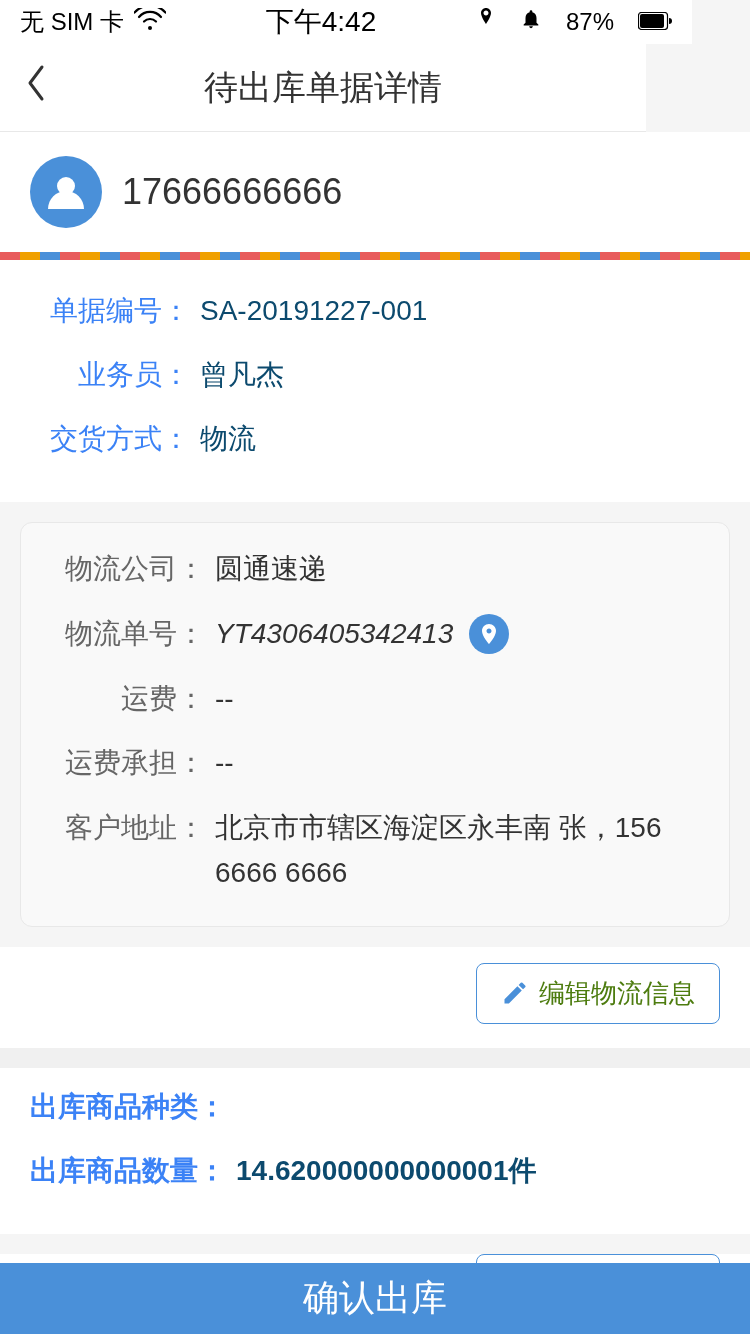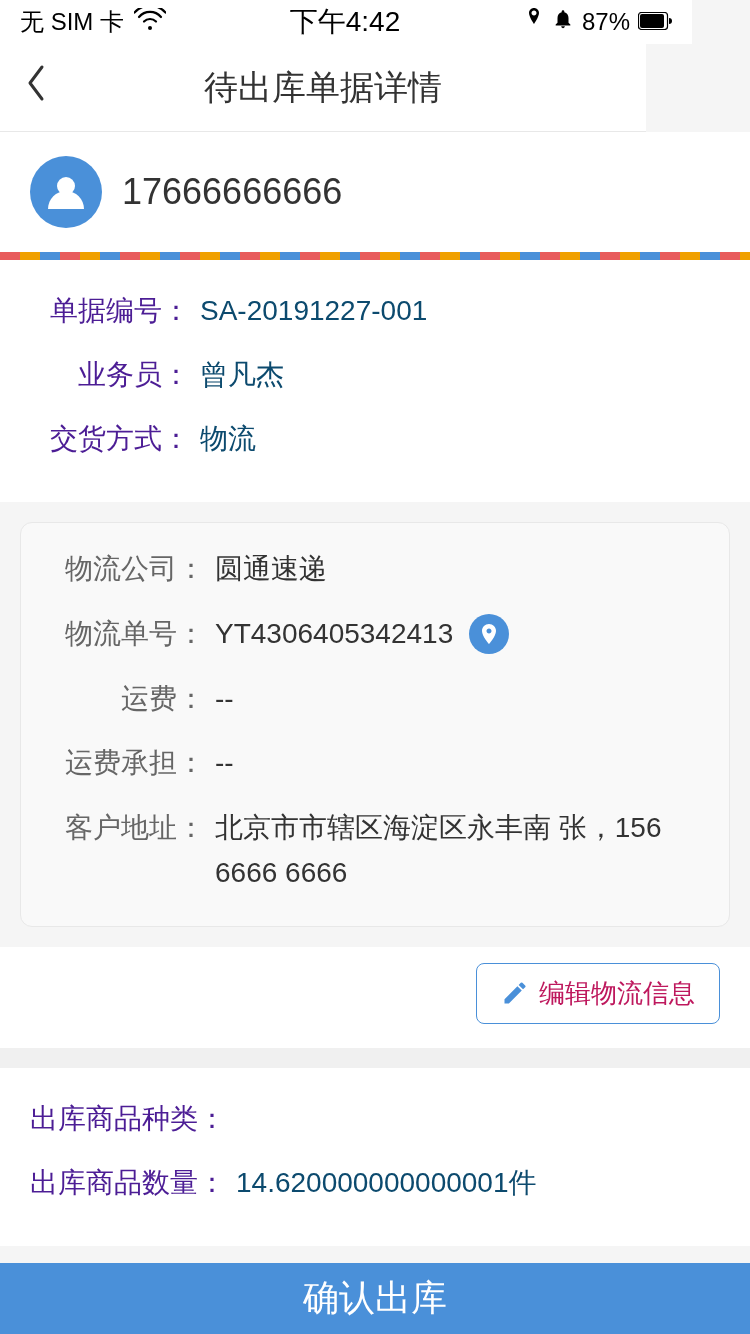--- a/index.html
+++ b/index.html
@@ -21,21 +21,21 @@
       background: #fff;
       display: flex;
       align-items: center;
       justify-content: space-between;
       padding: 0 20px;
       font-size: 24px;
       color: #000;
     }
     .status-left { display: flex; align-items: center; gap: 10px; }
     .status-center { font-size: 28px; font-weight: 500; }
-    .status-right { display: flex; align-items: center; gap: 8px; }
+    .status-right { display: flex; align-items: center; gap: 24px; }
     .wifi-icon { font-size: 22px; }
 
     
     .nav-bar {
       width: 646px;
       height: 88px;
       background: #fff;
       display: flex;
       align-items: center;
       justify-content: center;
@@ -99,21 +99,21 @@
       padding: 30px 30px 20px;
       margin-bottom: 20px;
     }
     .info-row {
       display: flex;
       align-items: flex-start;
       margin-bottom: 22px;
       line-height: 1.5;
     }
     .info-label {
-      color: #4c1d95;
+      color: #3b82f6;
       font-size: 28px;
       min-width: 160px;
       text-align: right;
       flex-shrink: 0;
     }
     .info-value {
       color: #0c4a6e;
       font-size: 28px;
       flex: 1;
       padding-left: 10px;
@@ -143,20 +143,21 @@
     .logistics-value {
       color: #333;
       font-size: 28px;
       flex: 1;
       padding-left: 10px;
     }
     .logistics-value.with-icon {
       display: flex;
       align-items: center;
       gap: 16px;
+      font-style: italic;
     }
     .location-icon {
       width: 40px;
       height: 40px;
       background: #4a90d9;
       border-radius: 50%;
       display: inline-flex;
       align-items: center;
       justify-content: center;
       flex-shrink: 0;
@@ -167,41 +168,42 @@
     .edit-btn-row {
       display: flex;
       justify-content: flex-end;
       padding: 16px 30px 24px;
       background: #fff;
     }
     .edit-btn {
       border: 1.5px solid #4a90d9;
       border-radius: 8px;
       padding: 12px 24px;
-      color: #be185d;
+      color: #4d7c0f;
       font-size: 26px;
       display: flex;
       align-items: center;
       gap: 10px;
       background: #fff;
       cursor: pointer;
     }
 
     
     .section-divider {
       width: 100%;
       height: 20px;
       background: #f0f0f0;
     }
 
     
     .goods-section {
       background: #fff;
-      padding: 30px 30px 20px;
+      padding: 18px 30px 20px;
       margin-bottom: 20px;
+      font-weight: bold;
     }
 
     
     .detail-btn-row {
       display: flex;
       justify-content: flex-end;
       padding: 0 30px 30px;
       background: #fff;
     }
     .detail-btn {

